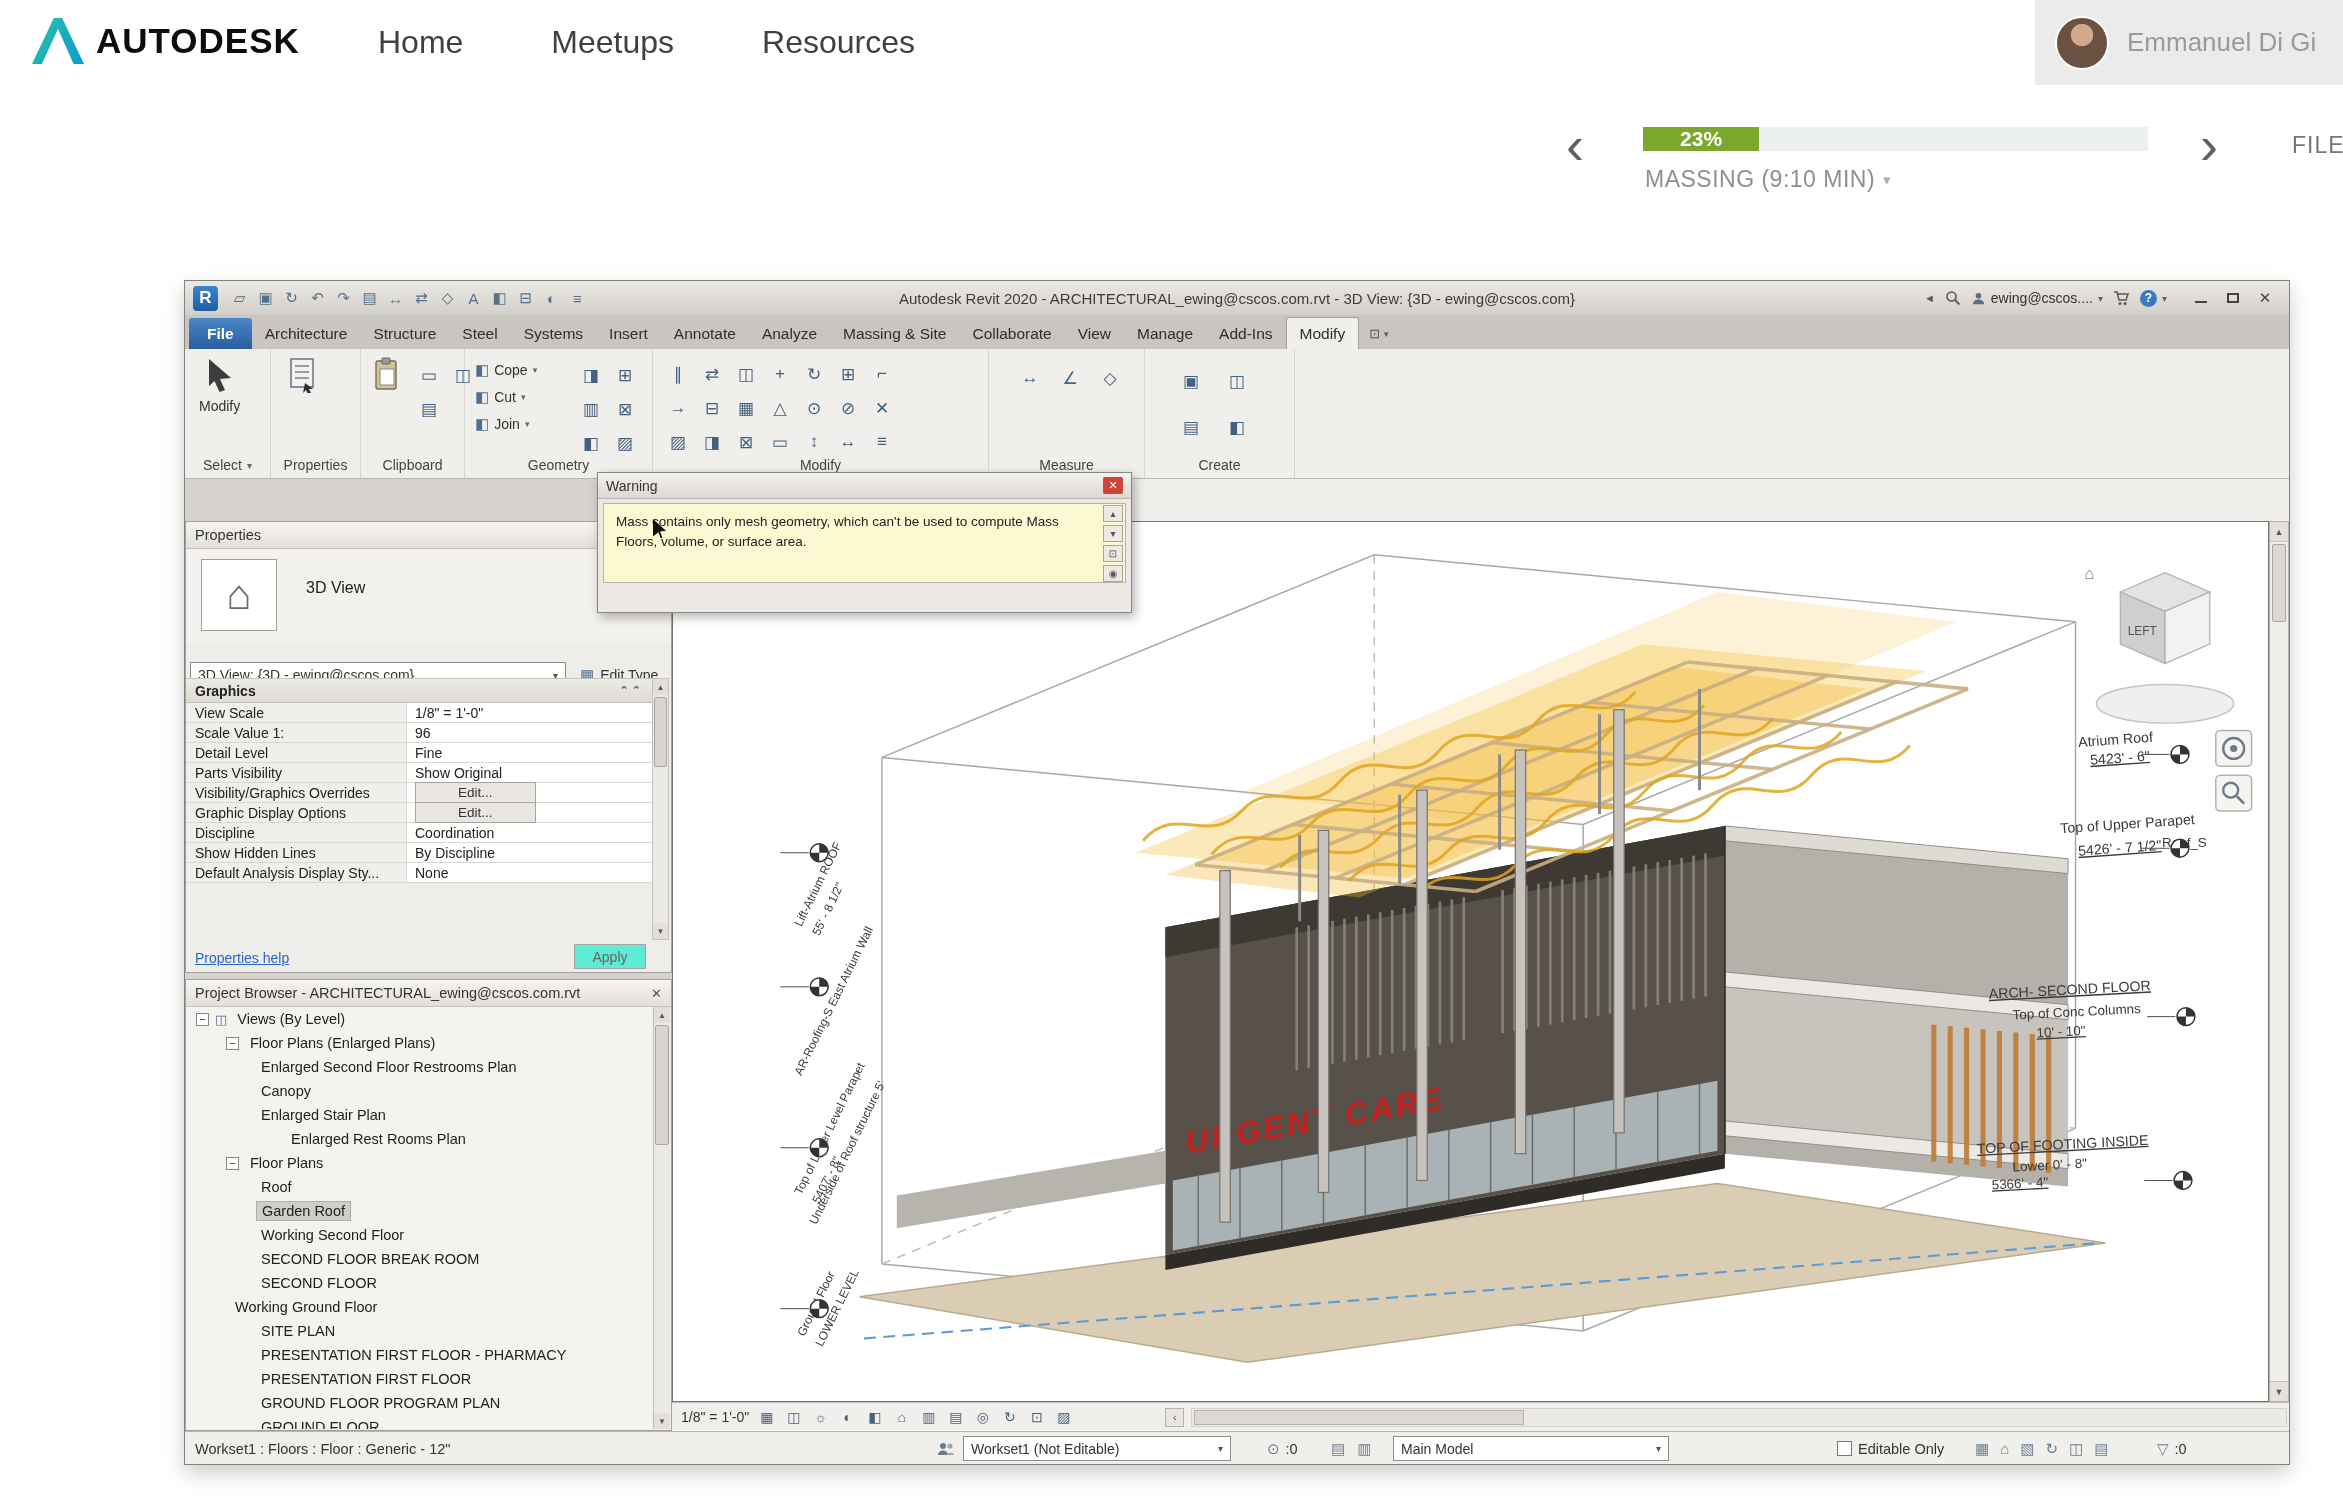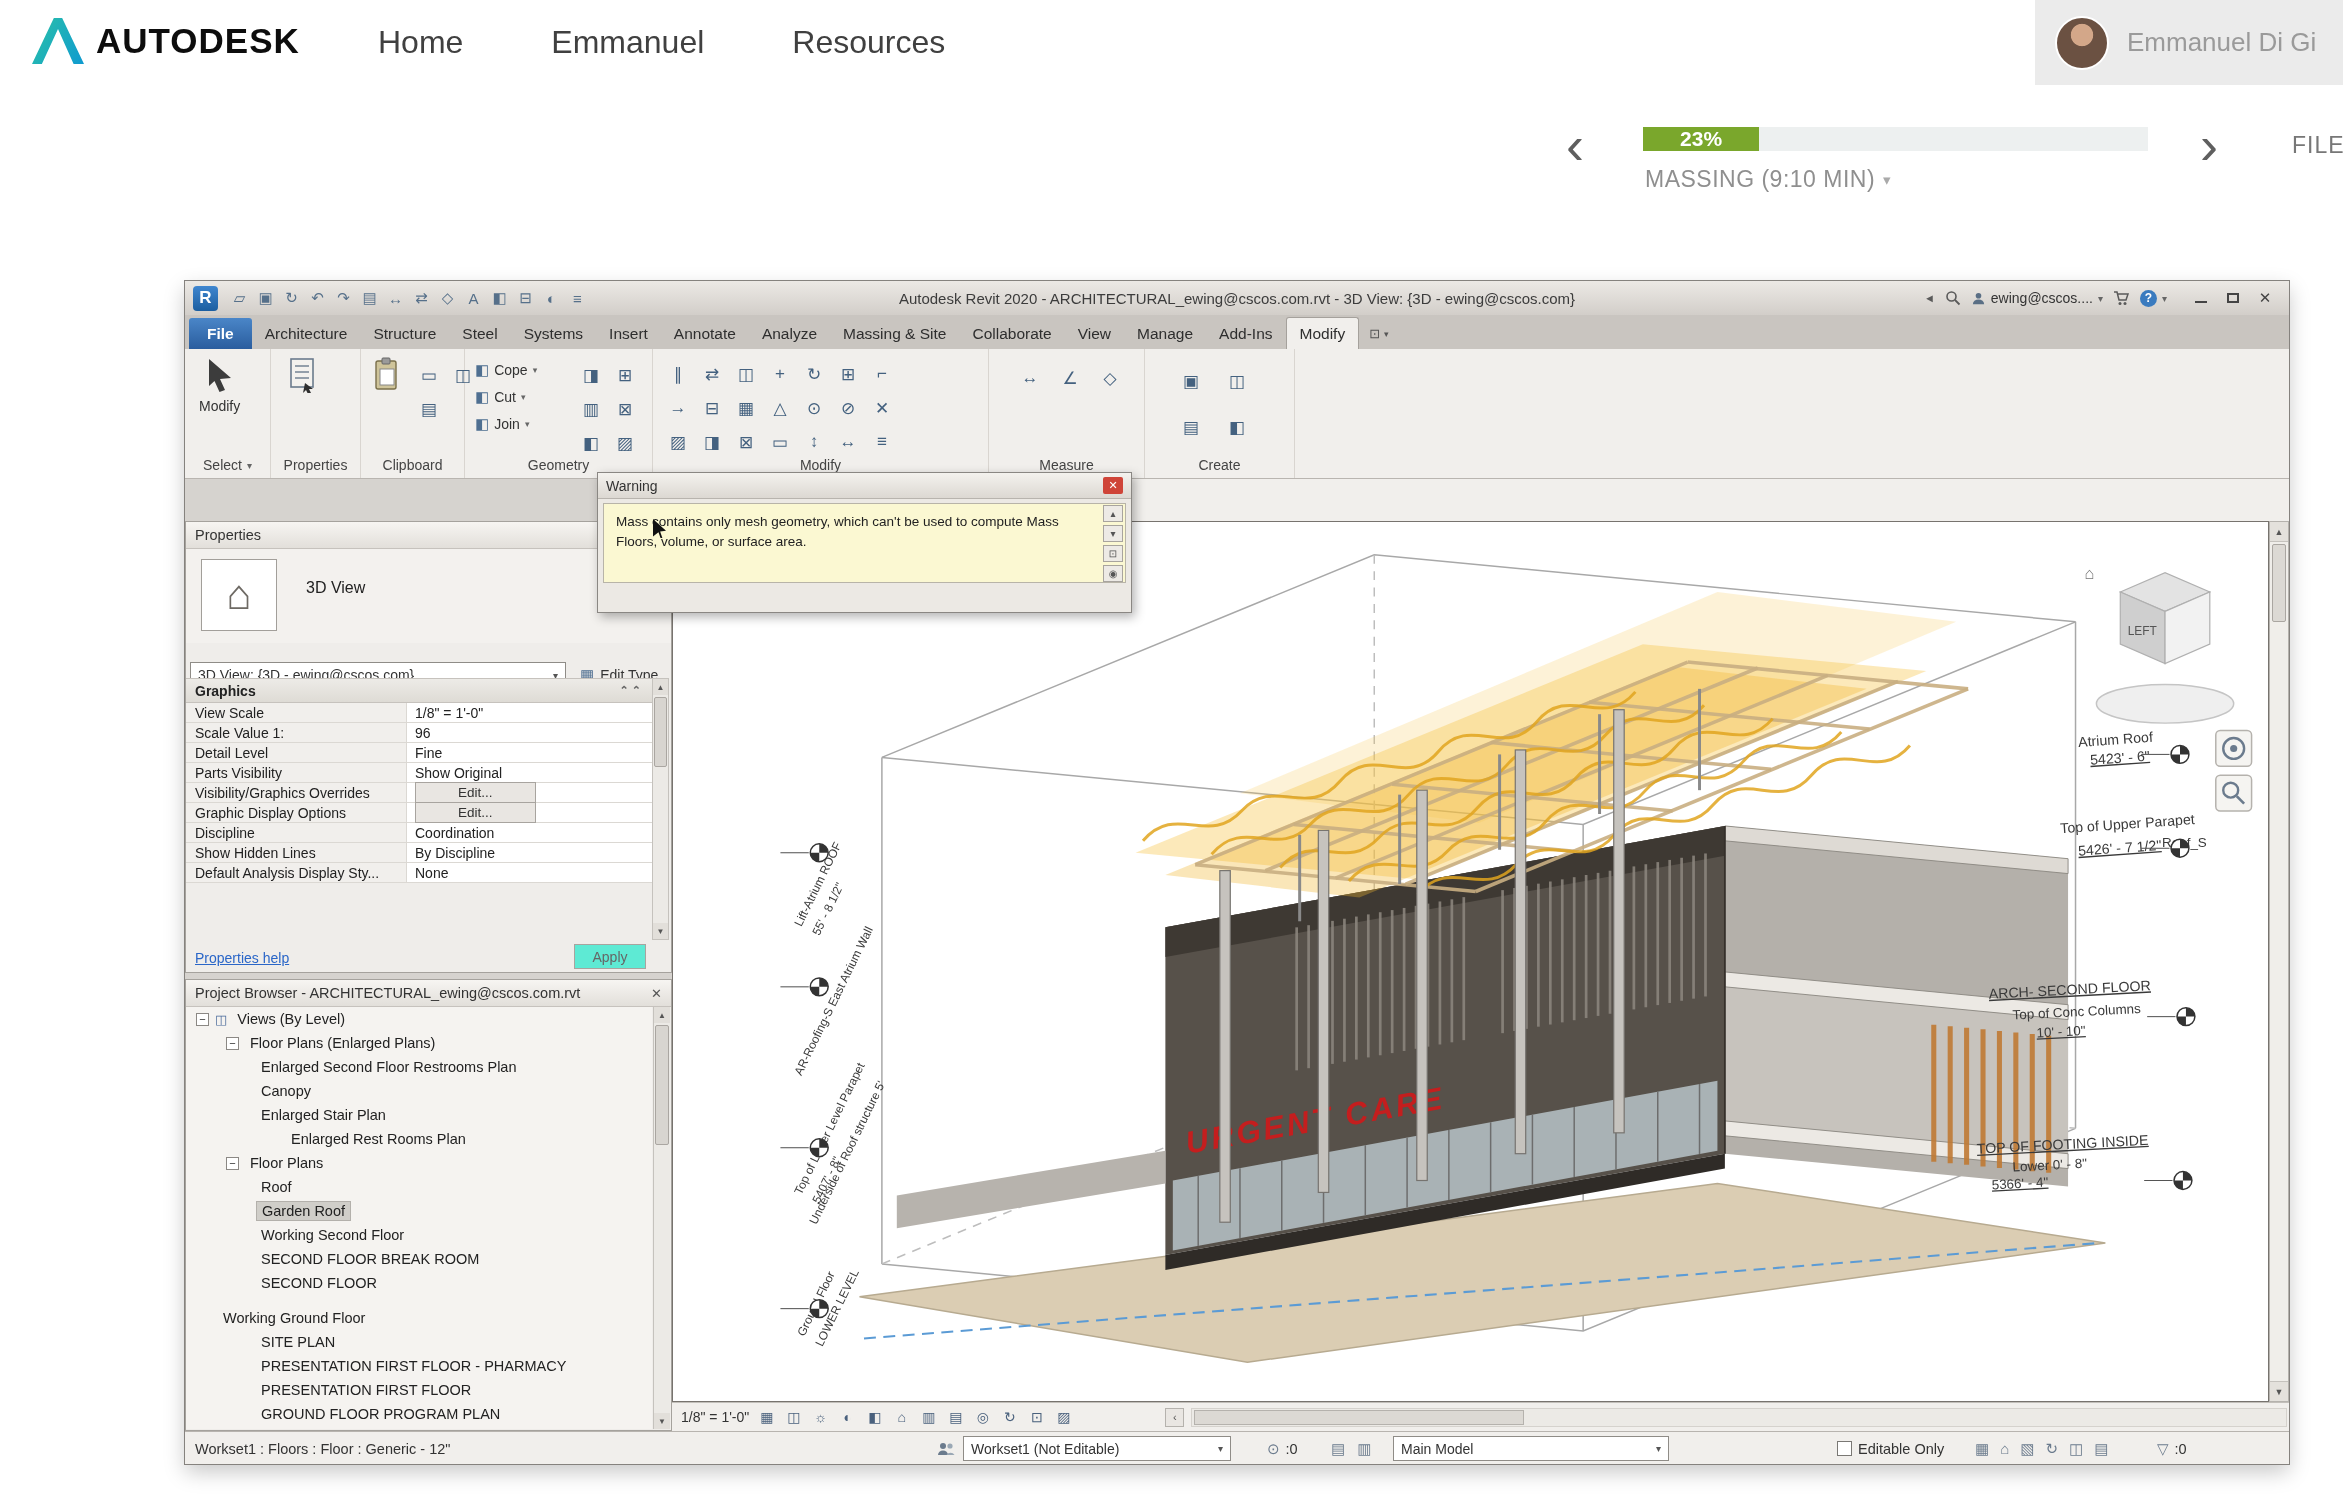--- a/index.html
+++ b/index.html
@@ -183,21 +183,21 @@
 
 <div class="stage">
 
   <header class="site-header">
     <div class="brand">
       <span class="adsk-mark"></span>
       <span class="brand-text">AUTODESK</span>
     </div>
     <nav class="site-nav" id="site-nav">
         <span class="nav-item">Home</span>
-        <span class="nav-item">Emmanuel</span>
+        <span class="nav-item">Meetups</span>
         <span class="nav-item">Resources</span>
       </nav>
     <div class="user-chip">
       <span class="avatar"></span>
       <span class="user-name">Emmanuel Di Gi</span>
     </div>
   </header>
 
   <span class="chev prev">‹</span>
   <div class="progress-track">
@@ -542,21 +542,21 @@
             </div>
             <div class="trow" style="padding-left: 70px;">
               <span class="tlabel">Working Second Floor</span>
             </div>
             <div class="trow" style="padding-left: 70px;">
               <span class="tlabel">SECOND FLOOR BREAK ROOM</span>
             </div>
             <div class="trow" style="padding-left: 70px;">
               <span class="tlabel">SECOND FLOOR</span>
             </div>
-            <div class="trow" style="padding-left: 32px; margin-top: 11px;">
+            <div class="trow" style="padding-left: 44px;">
               <span class="tlabel">Working Ground Floor</span>
             </div>
             <div class="trow" style="padding-left: 70px;">
               <span class="tlabel">SITE PLAN</span>
             </div>
             <div class="trow" style="padding-left: 70px;">
               <span class="tlabel">PRESENTATION FIRST FLOOR - PHARMACY</span>
             </div>
             <div class="trow" style="padding-left: 70px;">
               <span class="tlabel">PRESENTATION FIRST FLOOR</span>

